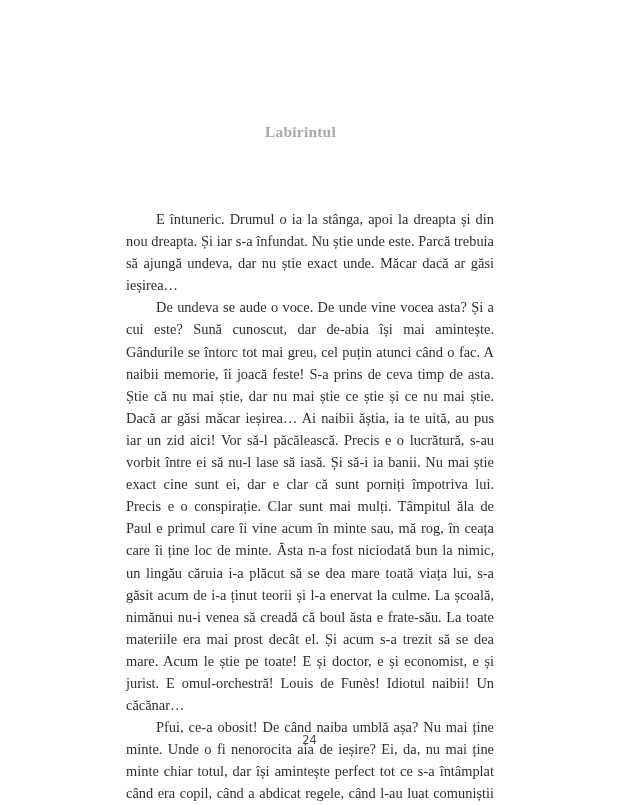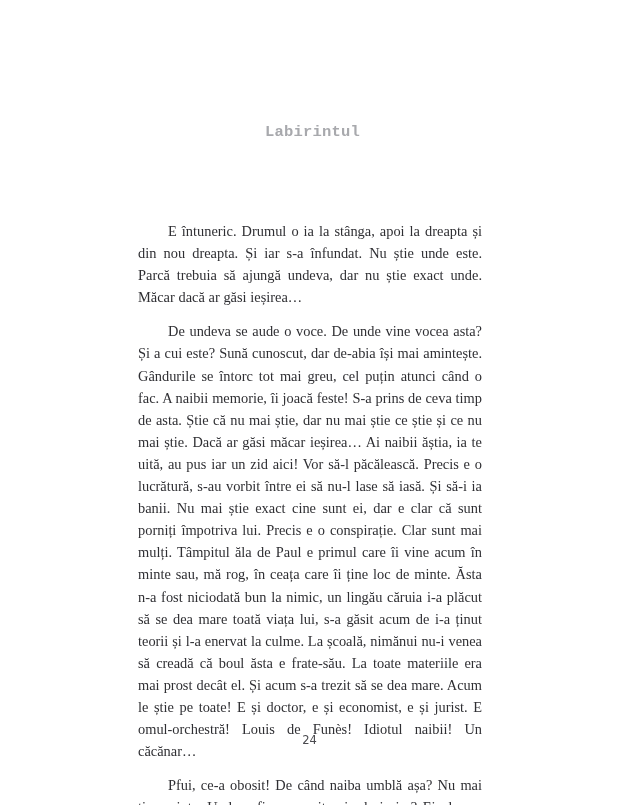--- a/index.html
+++ b/index.html
@@ -17,35 +17,35 @@
     position: relative;
     width: 619px;
     height: 805px;
     background: #ffffff;
     box-sizing: border-box;
   }
   .chapter-title {
     position: absolute;
     top: 123px;
     left: 265px;
-    font-family: Liberation Mono, monospace;
+    font-family: Liberation Serif, serif;
     font-weight: bold;
     font-size: 15.5px;
     letter-spacing: 0.2px;
     color: #a8a9ad;
     white-space: nowrap;
   }
   .body-text {
     position: absolute;
     top: 208px;
     left: 126px;
     width: 368px;
   }
   .para {
-    margin: 12px;
+    margin: 0;
     text-indent: 30px;
     text-align: justify;
     font-family: "Liberation Serif", "DejaVu Serif", serif;
     font-size: 14.4px;
     line-height: 22.1px;
     color: #2f2f33;
     word-spacing: 0.1px;
     hyphens: none;
     -webkit-hyphens: none;
   }

